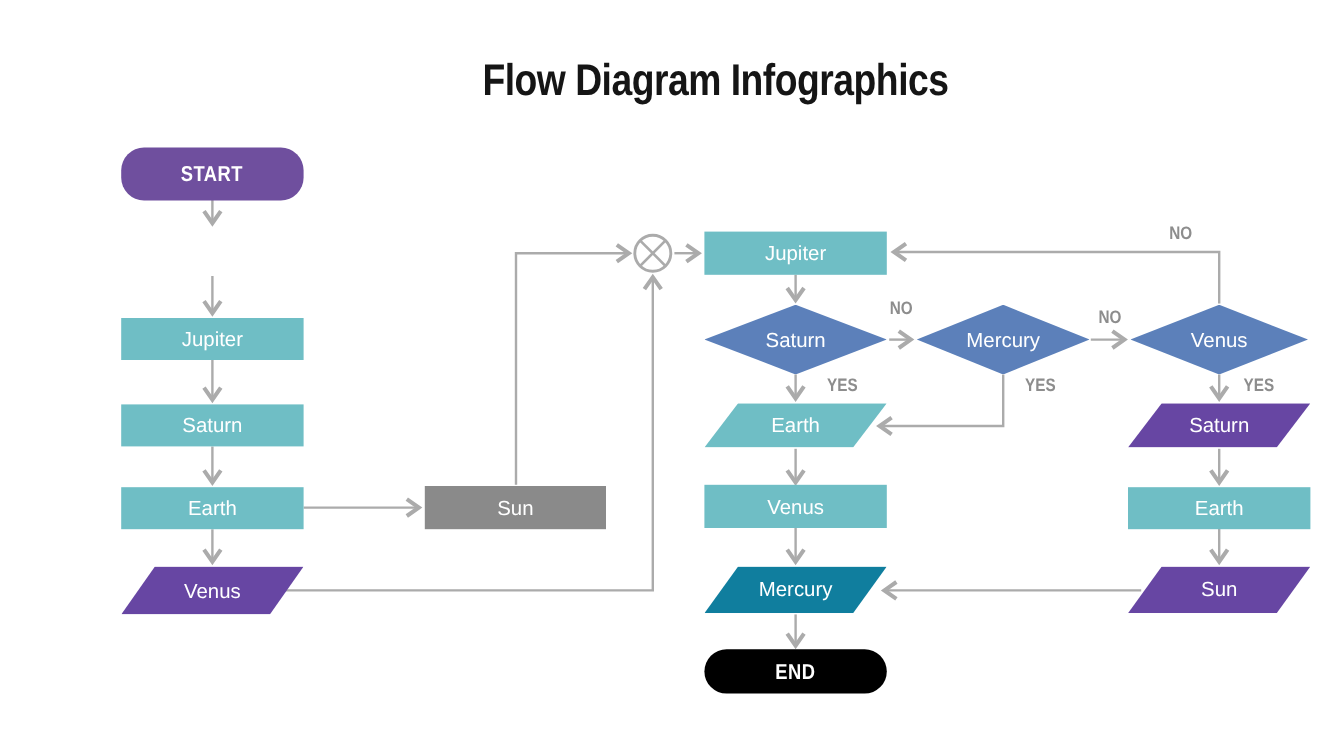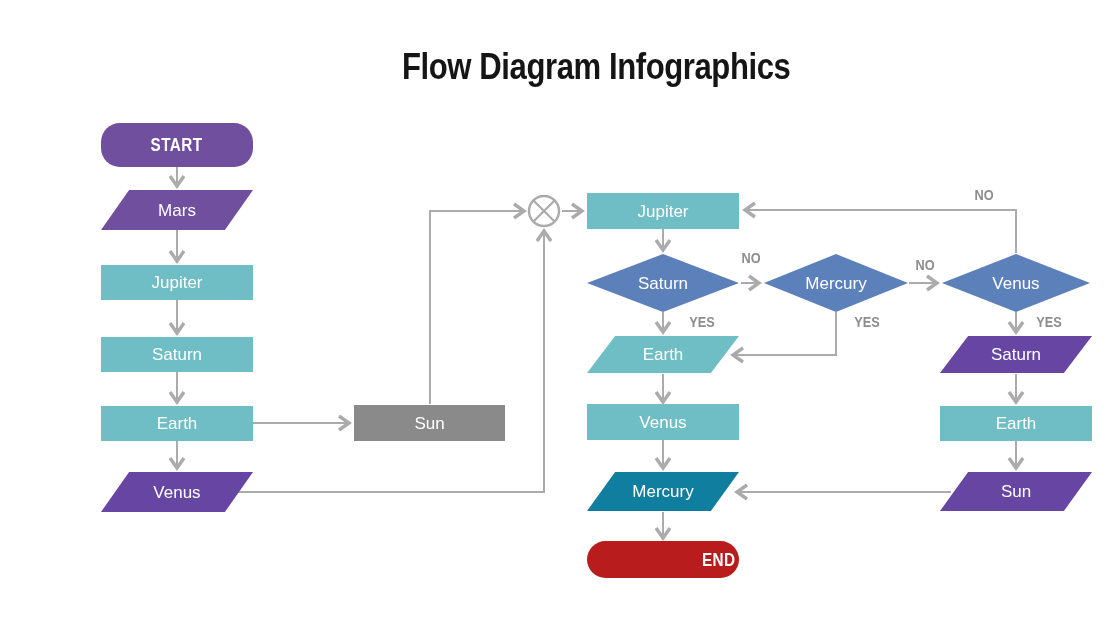--- a/index.html
+++ b/index.html
@@ -68,23 +68,20 @@
     <g>
       <circle cx="508" cy="211" r="15" fill="#ffffff" stroke="#ABABAB" stroke-width="2.4"></circle>
       <line x1="497.7" y1="200.7" x2="518.3" y2="221.3" stroke="#ABABAB" stroke-width="2.2"></line>
       <line x1="518.3" y1="200.7" x2="497.7" y2="221.3" stroke="#ABABAB" stroke-width="2.2"></line>
     </g>
   </svg>
 
   <div class="node pill" style="left: 65px; top: 123px; width: 152px; height: 44px; background: rgb(111, 79, 158);">
     <span class="lbl">START</span>
   </div>
-  <div class="node para" style="left: 65px; top: 190px; width: 152px; height: 40px; background: rgb(111, 79, 158);">
-    <span>Mars</span>
-  </div>
   <div class="node" style="left: 65px; top: 265px; width: 152px; height: 35px; background: rgb(111, 190, 197);">
     <span>Jupiter</span>
   </div>
   <div class="node" style="left: 65px; top: 337px; width: 152px; height: 35px; background: rgb(111, 190, 197);">
     <span>Saturn</span>
   </div>
   <div class="node" style="left: 65px; top: 406px; width: 152px; height: 35px; background: rgb(111, 190, 197);">
     <span>Earth</span>
   </div>
   <div class="node para" style="left: 65px; top: 472px; width: 152px; height: 40px; background: rgb(103, 70, 163);">
@@ -109,21 +106,21 @@
   </div>
   <div class="node para" style="left: 551px; top: 336px; width: 152px; height: 37px; background: rgb(111, 190, 197);">
     <span>Earth</span>
   </div>
   <div class="node" style="left: 551px; top: 404px; width: 152px; height: 36px; background: rgb(111, 190, 197);">
     <span>Venus</span>
   </div>
   <div class="node para" style="left: 551px; top: 472px; width: 152px; height: 39px; background: rgb(16, 126, 158);">
     <span>Mercury</span>
   </div>
-  <div class="node pill" style="left: 551px; top: 541px; width: 152px; height: 37px; background: #b91c1c; justify-content: flex-end;">
+  <div class="node pill" style="left: 551px; top: 541px; width: 152px; height: 37px; background: #000000;">
     <span class="lbl">END</span>
   </div>
 
   <div class="node para" style="left: 904px; top: 336px; width: 152px; height: 37px; background: rgb(103, 70, 163);">
     <span>Saturn</span>
   </div>
   <div class="node" style="left: 904px; top: 406px; width: 152px; height: 35px; background: rgb(111, 190, 197);">
     <span>Earth</span>
   </div>
   <div class="node para" style="left: 904px; top: 472px; width: 152px; height: 39px; background: rgb(103, 70, 163);">

